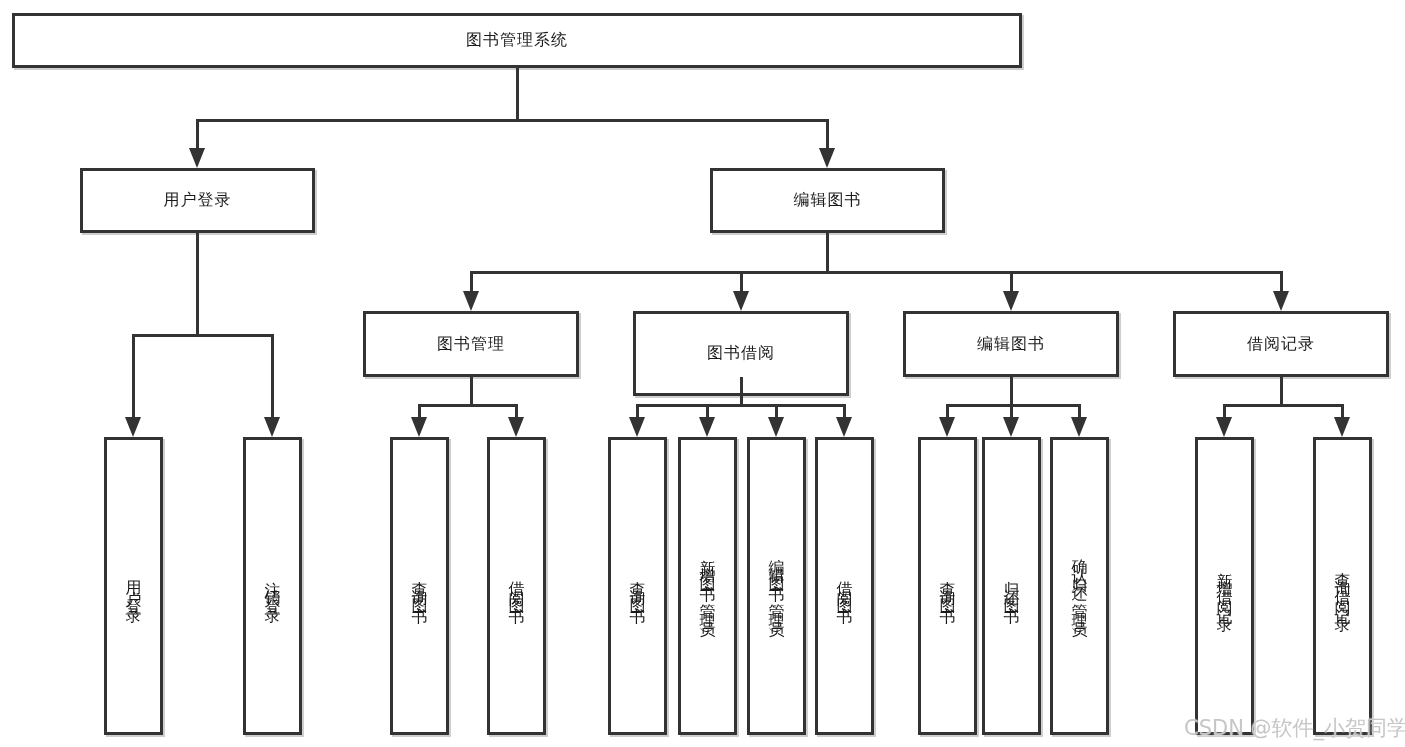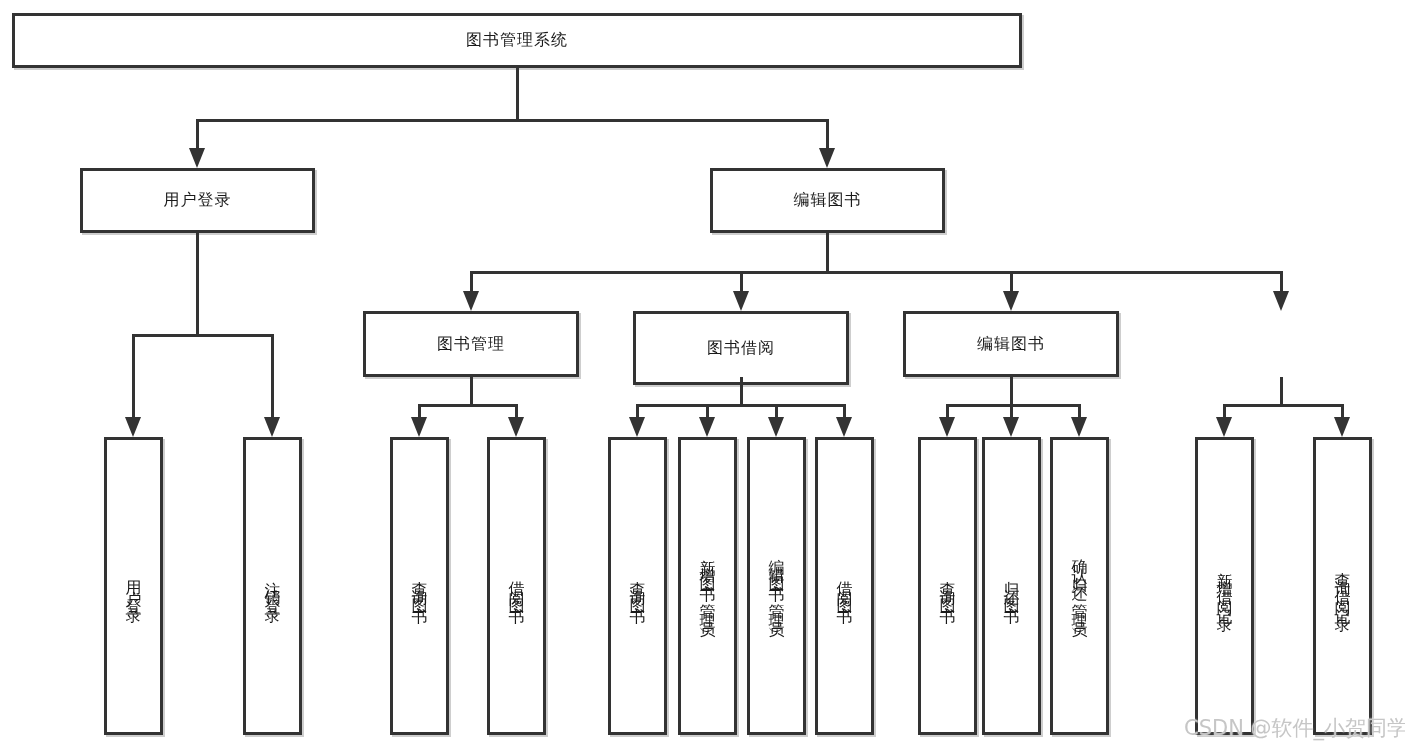--- a/index.html
+++ b/index.html
@@ -41,25 +41,28 @@
   <div class="box" style="left:80px;top:168px;width:235px;height:65px">
     <span class="lbl">用户登录</span>
   </div>
   <div class="box" style="left:710px;top:168px;width:235px;height:65px">
     <span class="lbl">编辑图书</span>
   </div>
 
   <div class="box" style="left:363px;top:311px;width:216px;height:66px">
     <span class="lbl">图书管理</span>
   </div>
-  <div class="box" style="left:633px;top:311px;width:216px;height:74px">
+  <div class="box" style="left:633px;top:311px;width:216px;height:85px">
     <span class="lbl">图书借阅</span>
   </div>
   <div class="box" style="left:903px;top:311px;width:216px;height:66px">
     <span class="lbl">编辑图书</span>
+  </div>
+  <div class="box" style="left:1173px;top:311px;width:216px;height:66px">
+    <span class="lbl">借阅记录</span>
   </div>
 
   <div class="box vbox" style="left:104px;top:437px;width:59px;height:298px">
     <span class="lbl">用户登录</span>
   </div>
   <div class="box vbox" style="left:243px;top:437px;width:59px;height:298px">
     <span class="lbl">注销登录</span>
   </div>
 
   <div class="box vbox" style="left:390px;top:437px;width:59px;height:298px">

